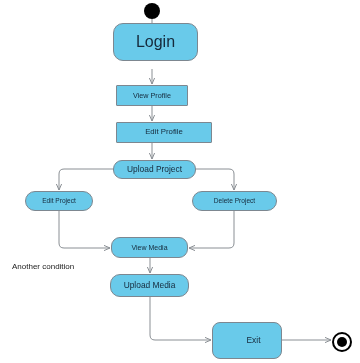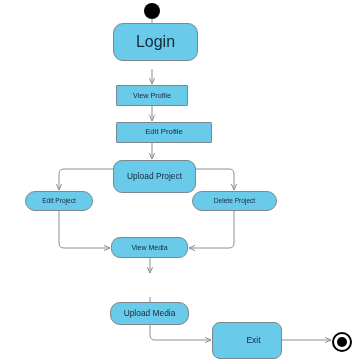--- a/index.html
+++ b/index.html
@@ -95,37 +95,38 @@
   <div id="node-layer">
       <div class="node" style="left: 113px; top: 23px; width: 85px; height: 38px; border-radius: 10px; font-size: 16px; background: rgb(105, 202, 234); border-color: rgb(125, 135, 144); color: rgb(21, 41, 59);">
         <span>Login</span>
       </div>
       <div class="node" style="left: 116px; top: 85px; width: 72px; height: 21px; border-radius: 1px; font-size: 7.2px; background: rgb(105, 202, 234); border-color: rgb(125, 135, 144); color: rgb(21, 41, 59);">
         <span>View Profile</span>
       </div>
       <div class="node" style="left: 116px; top: 122px; width: 96px; height: 21px; border-radius: 1px; font-size: 7.8px; background: rgb(105, 202, 234); border-color: rgb(125, 135, 144); color: rgb(21, 41, 59);">
         <span>Edit Profile</span>
       </div>
-      <div class="node" style="left: 113px; top: 160px; width: 83px; height: 33px; border-radius: 9px; font-size: 8.4px; background: rgb(105, 202, 234); border-color: rgb(125, 135, 144); color: rgb(21, 41, 59);">
+      <div class="node" style="left: 113px; top: 160px; width: 83px; height: 19px; border-radius: 9px; font-size: 8.4px; background: rgb(105, 202, 234); border-color: rgb(125, 135, 144); color: rgb(21, 41, 59);">
         <span>Upload Project</span>
       </div>
       <div class="node" style="left: 25px; top: 191px; width: 68px; height: 20px; border-radius: 10px; font-size: 6.6px; background: rgb(105, 202, 234); border-color: rgb(125, 135, 144); color: rgb(21, 41, 59);">
         <span>Edit Project</span>
       </div>
       <div class="node" style="left: 192px; top: 191px; width: 85px; height: 20px; border-radius: 10px; font-size: 6.6px; background: rgb(105, 202, 234); border-color: rgb(125, 135, 144); color: rgb(21, 41, 59);">
         <span>Delete Project</span>
       </div>
       <div class="node" style="left: 111px; top: 237px; width: 77px; height: 21px; border-radius: 9px; font-size: 7px; background: rgb(105, 202, 234); border-color: rgb(125, 135, 144); color: rgb(21, 41, 59);">
         <span>View Media</span>
       </div>
-      <div class="node" style="left: 110px; top: 274px; width: 79px; height: 23px; border-radius: 10px; font-size: 8.4px; background: rgb(105, 202, 234); border-color: rgb(125, 135, 144); color: rgb(21, 41, 59); margin-top: 28px;">
+      <div class="node" style="left: 110px; top: 274px; width: 79px; height: 23px; border-radius: 10px; font-size: 8.4px; background: rgb(105, 202, 234); border-color: rgb(125, 135, 144); color: rgb(21, 41, 59);">
         <span>Upload Media</span>
       </div>
       <div class="node" style="left: 212px; top: 322px; width: 70px; height: 37px; border-radius: 8px; font-size: 8.4px; background: rgb(105, 202, 234); border-color: rgb(125, 135, 144); color: rgb(21, 41, 59); padding-left: 13px;">
         <span>Exit</span>
       </div>
     </div>
 
   <div class="start-node" id="start-node" style="left: 144px; top: 3px; width: 16px; height: 16px; background: rgb(0, 0, 0);"></div>
 
   <div class="final-node" id="final-node" style="left: 332px; top: 332px; width: 20px; height: 20px;"></div>
 
+<div class="label-free" style="left: 12px; top: 262px; font-size: 8px;">Another condition</div>
   </div>
 
 </body></html>

